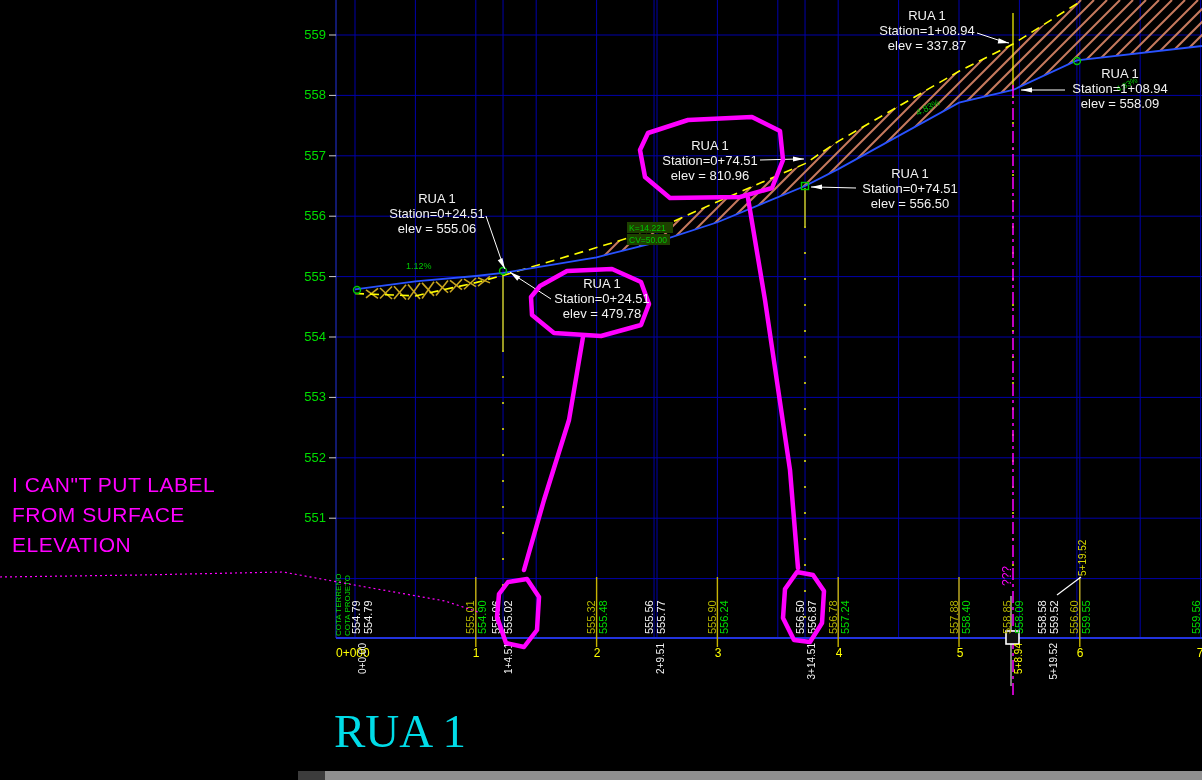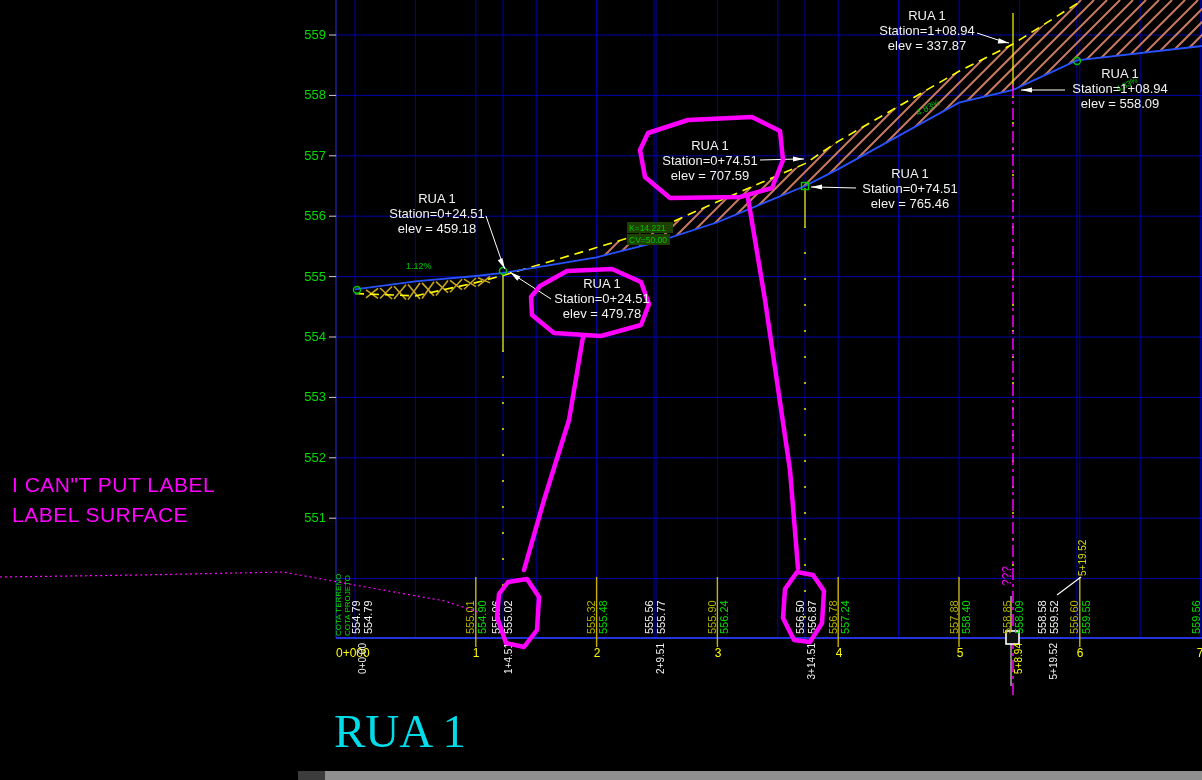--- a/index.html
+++ b/index.html
@@ -304,49 +304,50 @@
     <g>
       <polygon points="540,286 567,271 612,269 641,282 649,304 641,325 601,336 554,333 532,315 531,297" fill="none" stroke="#ff00ff" stroke-width="4.5" stroke-linejoin="round" stroke-linecap="round"></polygon>
       <polyline points="583,337 569,420 544,500 524,570" fill="none" stroke="#ff00ff" stroke-width="4.5" stroke-linejoin="round" stroke-linecap="round"></polyline>
       <polygon points="508,582 527,579 539,597 537,630 524,647 506,643 497,617 499,594" fill="none" stroke="#ff00ff" stroke-width="4.5" stroke-linejoin="round" stroke-linecap="round"></polygon>
     </g>
     <polyline points="0,577 140,575 283,572 360,586 445,601 478,612" fill="none" stroke="#ff00ff" stroke-width="1.2" stroke-dasharray="2 3"></polyline>
   </svg>
 
 <div class="note">
   <div>I CAN"T PUT LABEL</div>
-  <div>LABEL SURFACE</div>
+  <div>FROM SURFACE</div>
+  <div>ELEVATION</div>
 </div>
 
 <div class="title">RUA 1</div>
 
 <div class="hsb">
   <div class="corner"></div>
   <div class="track"></div>
 </div>
 
 <div class="callout" style="left: 385px; top: 191px;">
     <div>RUA 1</div>
     <div>Station=0+24.51</div>
-    <div>elev = 459.18</div>
+    <div>elev = 555.06</div>
   </div>
 <div class="callout" style="left: 550px; top: 276px;">
     <div>RUA 1</div>
     <div>Station=0+24.51</div>
     <div>elev = 479.78</div>
   </div>
 <div class="callout" style="left: 658px; top: 138px;">
     <div>RUA 1</div>
     <div>Station=0+74.51</div>
-    <div>elev = 707.59</div>
+    <div>elev = 810.96</div>
   </div>
 <div class="callout" style="left: 858px; top: 166px;">
     <div>RUA 1</div>
     <div>Station=0+74.51</div>
-    <div>elev = 765.46</div>
+    <div>elev = 556.50</div>
   </div>
 <div class="callout" style="left: 875px; top: 8px;">
     <div>RUA 1</div>
     <div>Station=1+08.94</div>
     <div>elev = 337.87</div>
   </div>
 <div class="callout" style="left: 1068px; top: 66px;">
     <div>RUA 1</div>
     <div>Station=1+08.94</div>
     <div>elev = 558.09</div>

